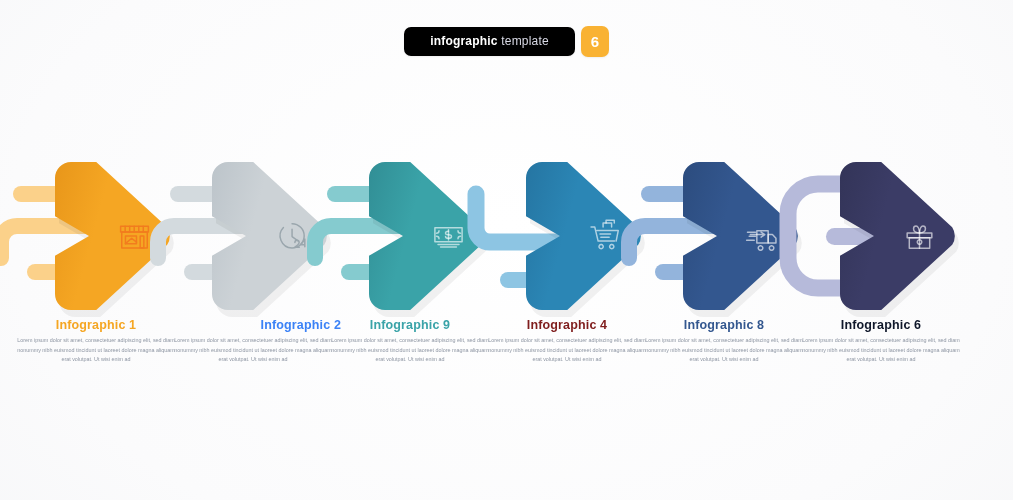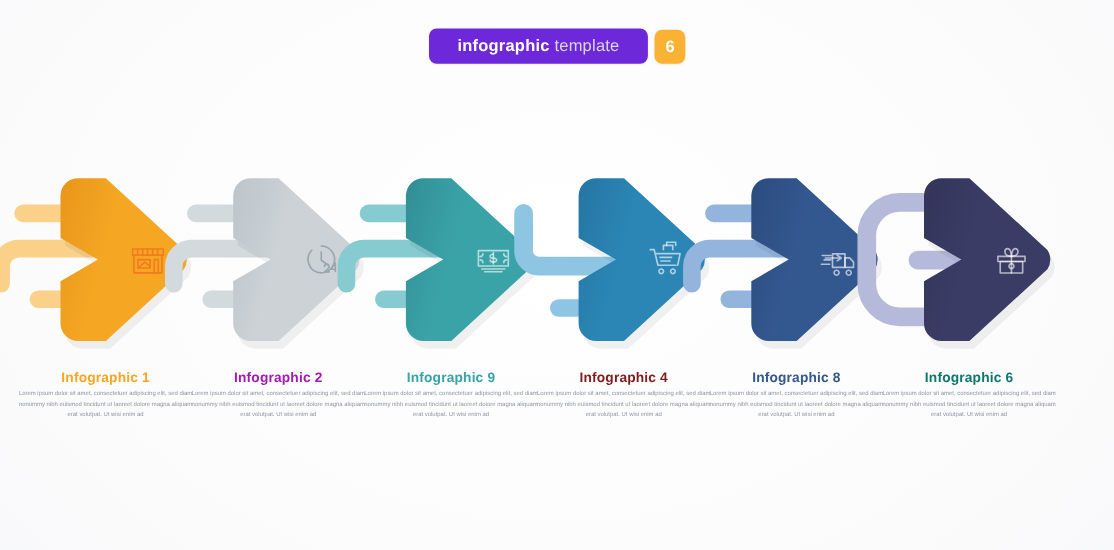--- a/index.html
+++ b/index.html
@@ -12,25 +12,25 @@
     background: radial-gradient(ellipse 900px 620px at 50% 45%, #ffffff 0%, #fbfbfc 55%, #f3f4f6 100%);
     position: relative;
   }
 
   
   .header-wrap {
     position: absolute; top: 26px; left: 0; right: 0;
     display: flex; justify-content: center; align-items: center; gap: 6px;
   }
   .title-pill {
-    background: #6d28d9;
+    background: #000000;
     color: #ffffff;
     border-radius: 7px;
     padding: 8px 26px 9px 26px;
-    font-size: 15px;
+    font-size: 12px;
     letter-spacing: .2px;
     white-space: nowrap;
     line-height: 1;
     box-shadow: 0 1px 2px rgba(0,0,0,.06);
   }
   .title-strong { font-weight: bold; }
   .title-light  { font-weight: normal; color: #d9dae6; }
   .num-badge {
     background: #f9b233;
     color: #ffffff;
@@ -45,21 +45,21 @@
   .band {
     position: absolute;
     top: 150px; left: 0;
     width: 1013px; height: 180px;
   }
   .band svg { display: block; }
 
   
   .captions {
     position: absolute;
-    top: 336px; left: 0;
+    top: 318px; left: 0;
     width: 907px; height: 80px;
   }
   .caption {
     position: absolute;
     width: 176px;
     text-align: center;
   }
   .caption-title {
     font-size: 12.5px;
     font-weight: bold;
@@ -220,32 +220,32 @@
       </g>
     </svg>
 </div>
 
 <div class="captions" id="captions">
     <div class="caption" style="left: 8px;">
       <div class="caption-title" style="color: rgb(245, 166, 35);">Infographic 1</div>
       <div class="caption-body">Lorem ipsum dolor sit amet, consectetuer adipiscing elit, sed diam nonummy nibh euismod tincidunt ut laoreet dolore magna aliquam erat volutpat. Ut wisi enim ad</div>
     </div>
     <div class="caption" style="left: 165px;">
-      <div class="caption-title" style="color: #a21caf;">Infographic 2</div>
+      <div class="caption-title" style="color: #3b82f6; text-align: right;">Infographic 2</div>
       <div class="caption-body">Lorem ipsum dolor sit amet, consectetuer adipiscing elit, sed diam nonummy nibh euismod tincidunt ut laoreet dolore magna aliquam erat volutpat. Ut wisi enim ad</div>
     </div>
     <div class="caption" style="left: 322px;">
       <div class="caption-title" style="color: rgb(58, 163, 168);">Infographic 9</div>
       <div class="caption-body">Lorem ipsum dolor sit amet, consectetuer adipiscing elit, sed diam nonummy nibh euismod tincidunt ut laoreet dolore magna aliquam erat volutpat. Ut wisi enim ad</div>
     </div>
     <div class="caption" style="left: 479px;">
       <div class="caption-title" style="color: #7f1d1d;">Infographic 4</div>
       <div class="caption-body">Lorem ipsum dolor sit amet, consectetuer adipiscing elit, sed diam nonummy nibh euismod tincidunt ut laoreet dolore magna aliquam erat volutpat. Ut wisi enim ad</div>
     </div>
     <div class="caption" style="left: 636px;">
       <div class="caption-title" style="color: rgb(51, 87, 143);">Infographic 8</div>
       <div class="caption-body">Lorem ipsum dolor sit amet, consectetuer adipiscing elit, sed diam nonummy nibh euismod tincidunt ut laoreet dolore magna aliquam erat volutpat. Ut wisi enim ad</div>
     </div>
     <div class="caption" style="left: 793px;">
-      <div class="caption-title" style="color: #0f766e;">Infographic 6</div>
+      <div class="caption-title" style="color: #0f172a;">Infographic 6</div>
       <div class="caption-body">Lorem ipsum dolor sit amet, consectetuer adipiscing elit, sed diam nonummy nibh euismod tincidunt ut laoreet dolore magna aliquam erat volutpat. Ut wisi enim ad</div>
     </div>
   </div>
 
 </body></html>

